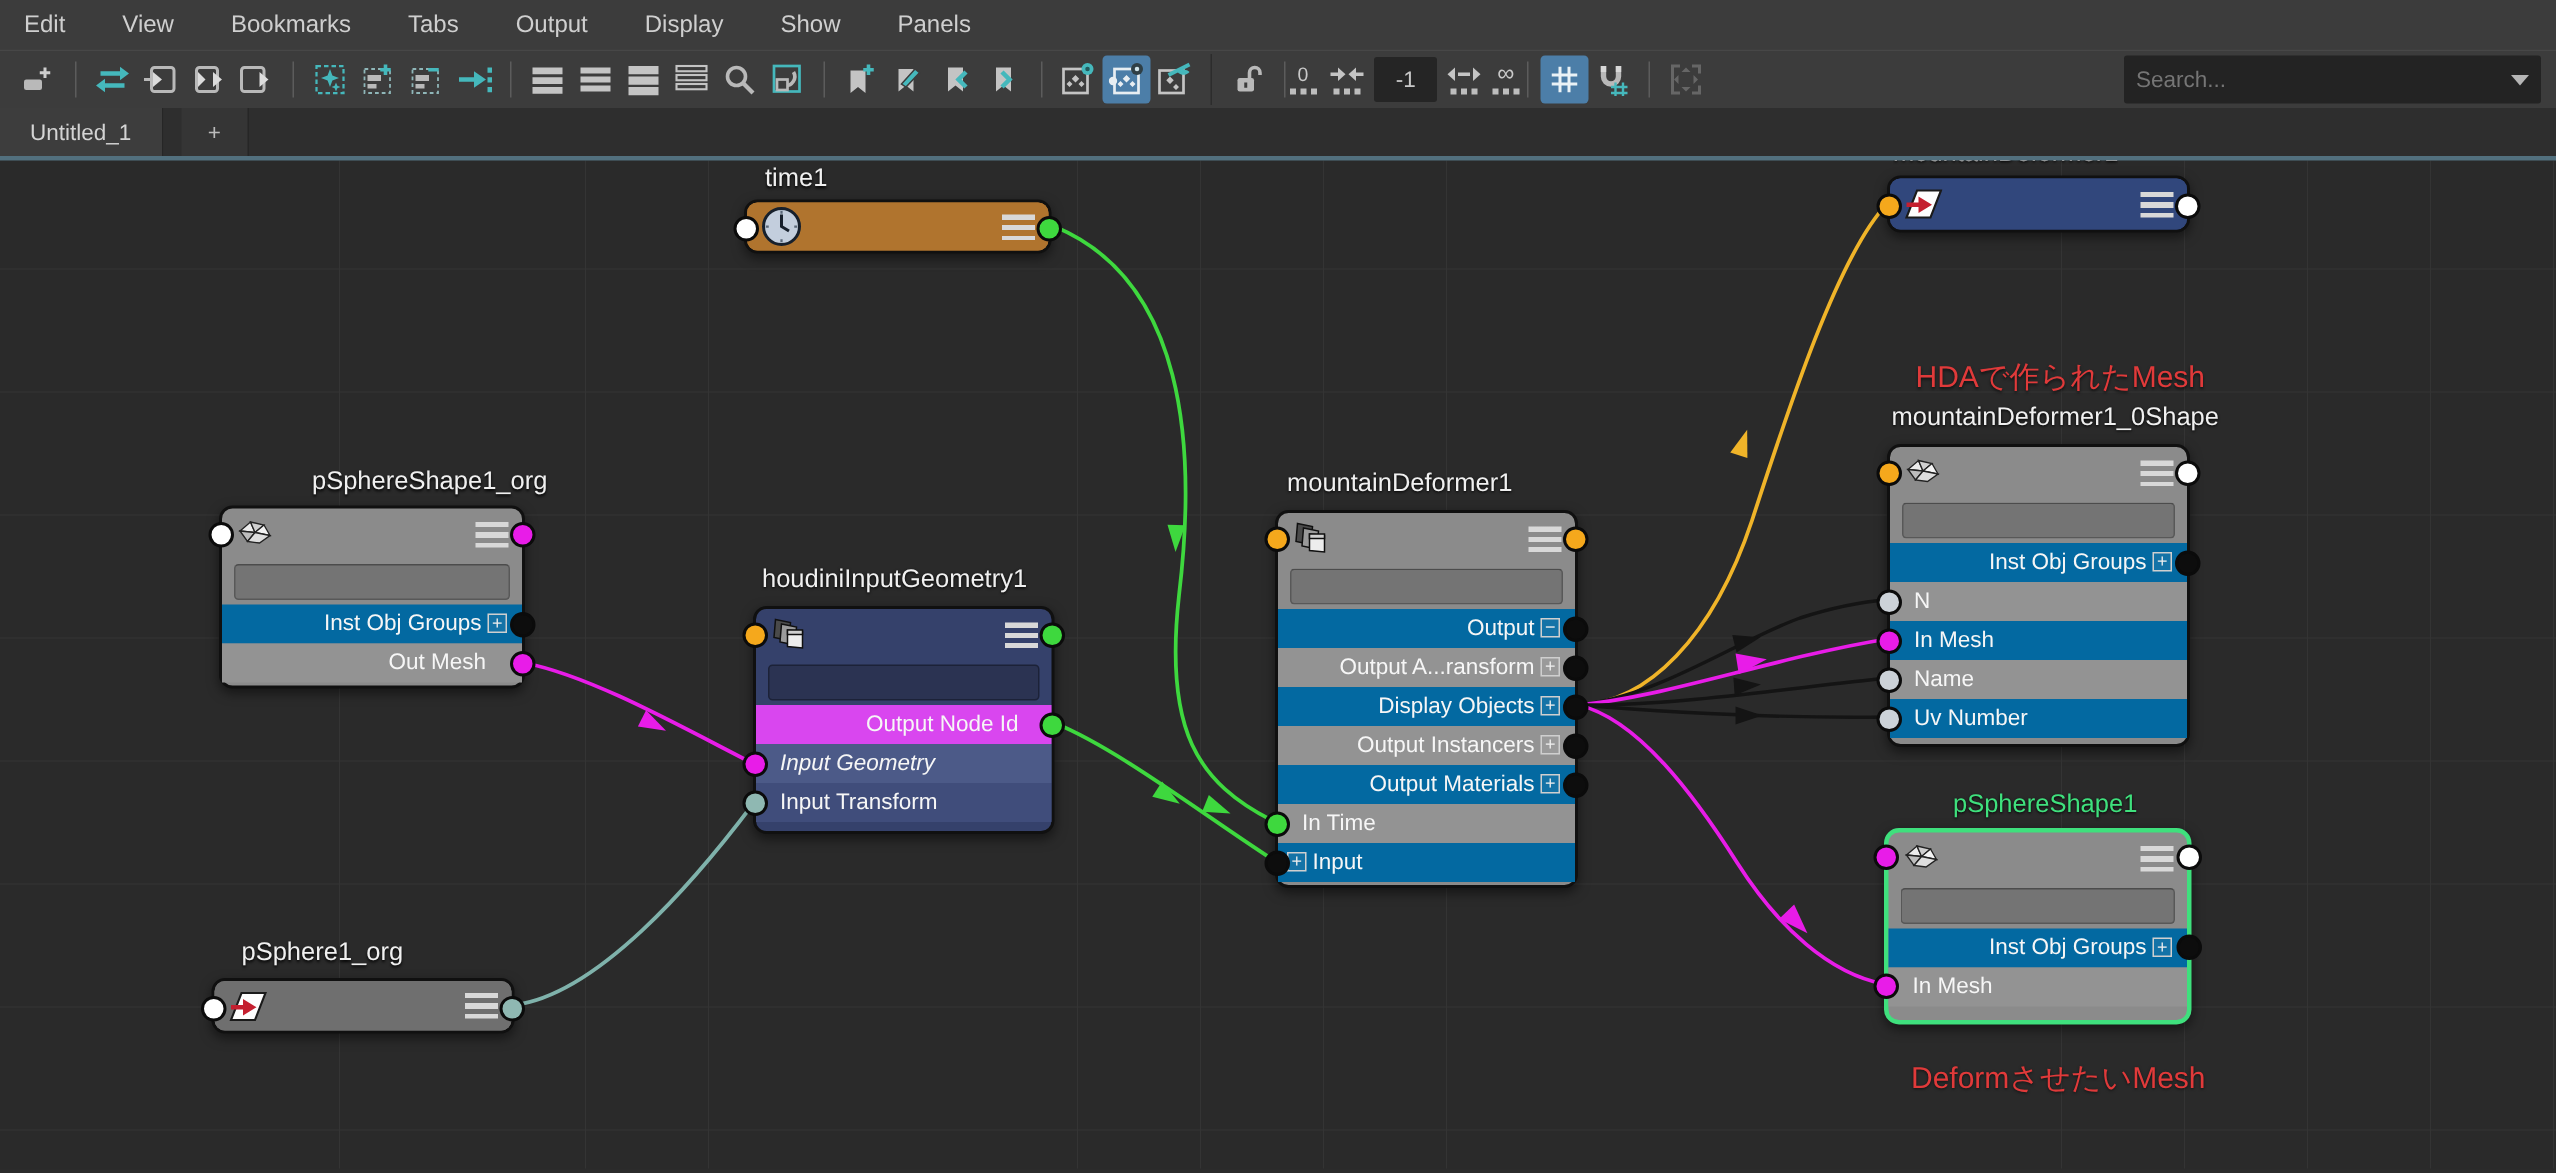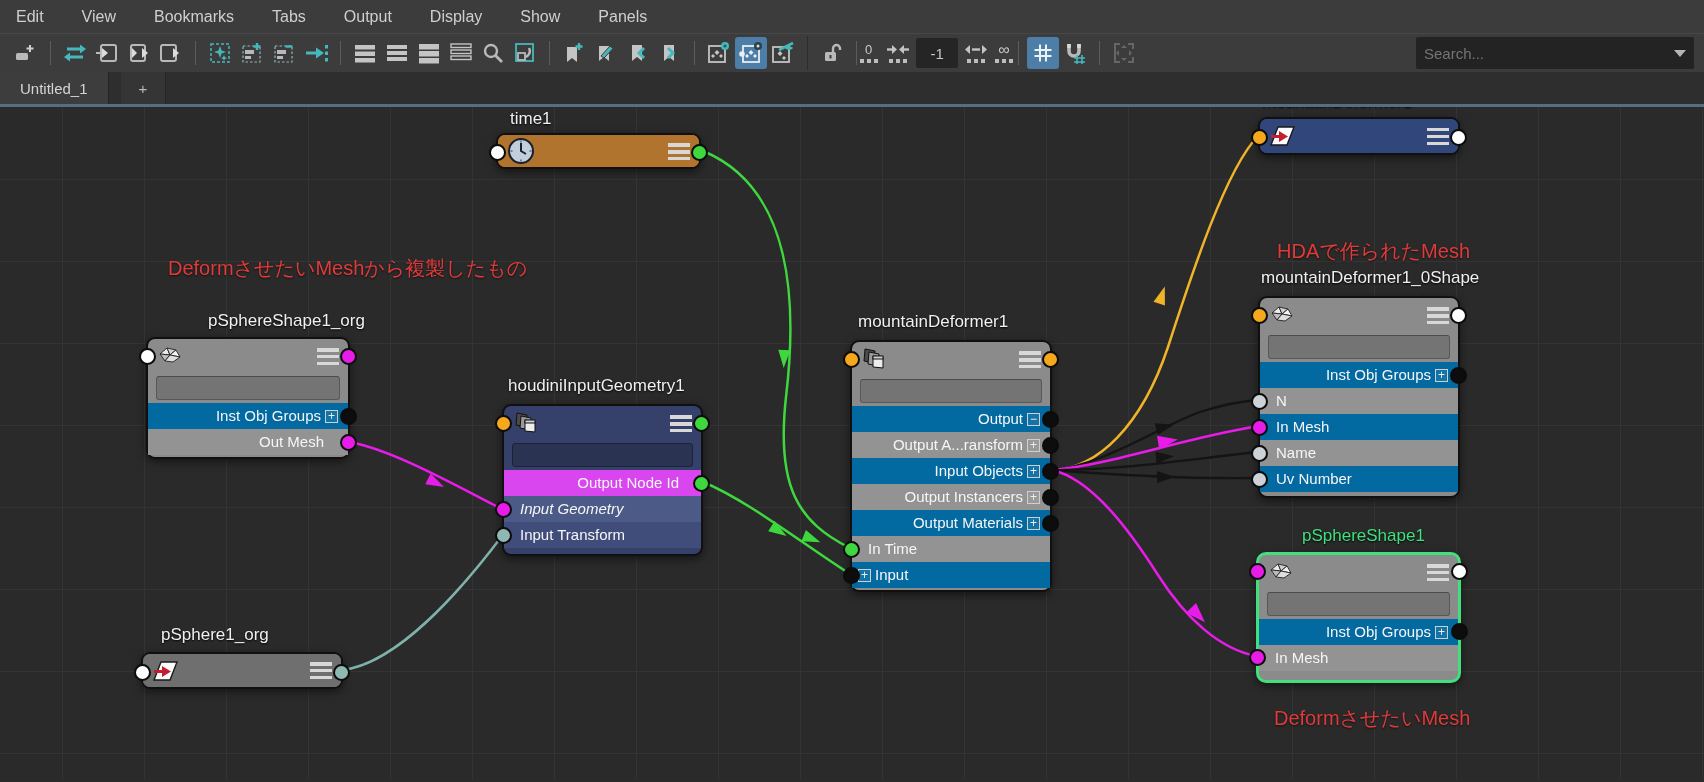--- a/index.html
+++ b/index.html
@@ -335,21 +335,20 @@
       <path d="M9,0 L-9,-6 L-9,6 Z" fill="#e81ce8" transform="translate(436,376) rotate(27)"></path>
       <path d="M9,0 L-9,-6 L-9,6 Z" fill="#f0b429" transform="translate(1162,188) rotate(-72)"></path>
       <path d="M9,0 L-9,-6 L-9,6 Z" fill="#141414" transform="translate(1165,320) rotate(-14)"></path>
       <path d="M10,0 L-10,-7 L-10,7 Z" fill="#e81ce8" transform="translate(1168,334) rotate(-9)"></path>
       <path d="M9,0 L-9,-6 L-9,6 Z" fill="#141414" transform="translate(1165,350) rotate(-4)"></path>
       <path d="M9,0 L-9,-6 L-9,6 Z" fill="#141414" transform="translate(1166,370) rotate(0)"></path>
       <path d="M10,0 L-10,-7 L-10,7 Z" fill="#e81ce8" transform="translate(1198,508) rotate(46)"></path>
     </g>
   </svg>
 
-  <div class="annot" style="left:168px; top:148px;">DeformさせたいMeshから複製したもの</div>
   <div class="annot" style="left:1277px; top:131px;">HDAで作られたMesh</div>
   <div class="annot" style="left:1274px; top:598px;">DeformさせたいMesh</div>
 
   <div class="ntitle" style="left:510px; top:2px;">time1</div>
   <div class="node" style="left:496px; top:26px; width:205px; height:36px; background:#b0742e;">
     <div class="nhead only" style="background:#b0742e;">
       <svg width="28" height="28">
           <circle cx="14" cy="14" r="12" fill="#c3cedd" stroke="#17202c" stroke-width="2"></circle>
           <path d="M14 6v8l5 3" fill="none" stroke="#17202c" stroke-width="2"></path>
           <path d="M14 3.5v2M24.5 14h-2M14 24.5v-2M3.5 14h2" stroke="#5a6778" stroke-width="1.5"></path>
@@ -420,21 +419,21 @@
             <polygon points="12,10 22,11 22,22 12,21" fill="#ededed"></polygon>
             <rect x="12" y="10" width="10" height="3" fill="#cfcfcf"></rect>
           </g>
         </svg>
       <span class="hspace"></span>
       <span class="hmb"></span>
     </div>
     <div class="fieldrow grayfield"></div>
     <div class="row r rowg-a"><span>Output</span><span class="pbox minus"></span></div>
     <div class="row r rowg-b"><span>Output A...ransform</span><span class="pbox plus"></span></div>
-    <div class="row r rowg-a"><span>Input Objects</span><span class="pbox plus"></span></div>
+    <div class="row r rowg-a"><span>Display Objects</span><span class="pbox plus"></span></div>
     <div class="row r rowg-b"><span>Output Instancers</span><span class="pbox plus"></span></div>
     <div class="row r rowg-a"><span>Output Materials</span><span class="pbox plus"></span></div>
     <div class="row rowg-b" style="padding-left:16px;"><span>In Time</span></div>
     <div class="row rowg-a" style="padding-left:6px;"><span class="pbox plus" style="margin:0 4px 0 0"></span><span>Input</span></div>
     <span class="port orange" style="left:-9px; top:9px;"></span>
     <span class="port orange" style="right:-9px; top:9px;"></span>
     <span class="port black" style="right:-9px; top:69px;"></span>
     <span class="port black" style="right:-9px; top:95px;"></span>
     <span class="port black" style="right:-9px; top:121px;"></span>
     <span class="port black" style="right:-9px; top:147px;"></span>

